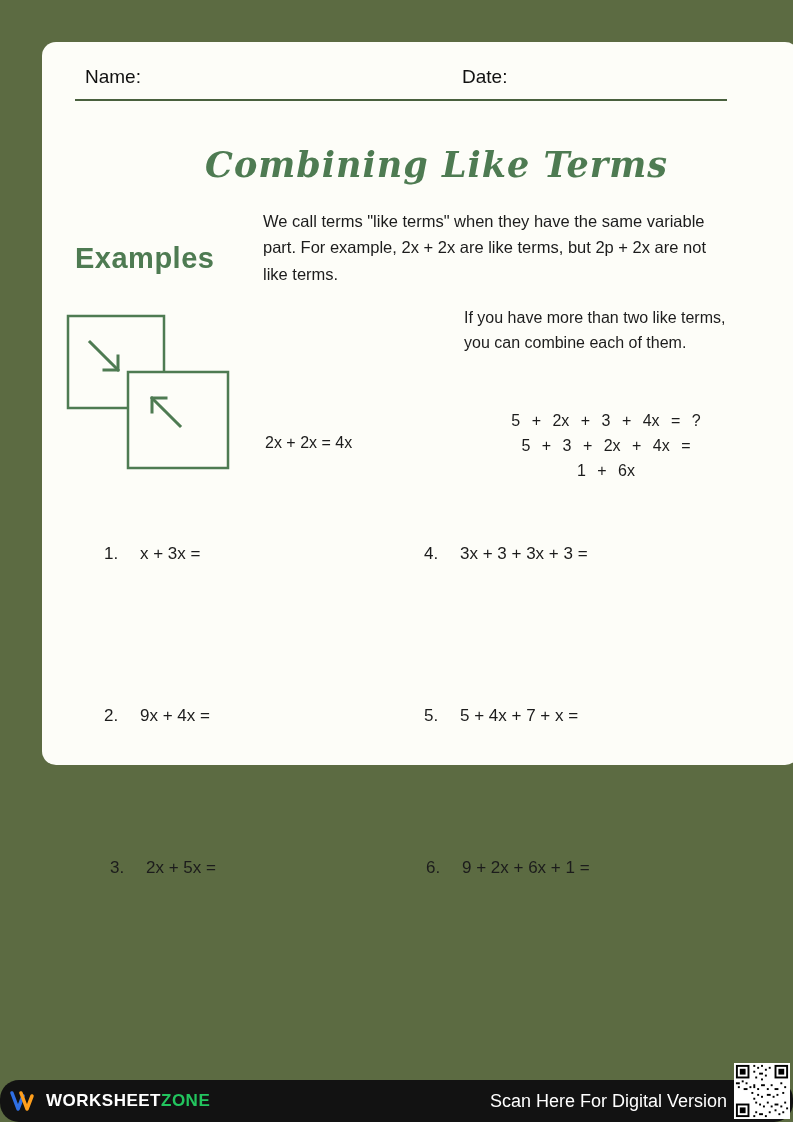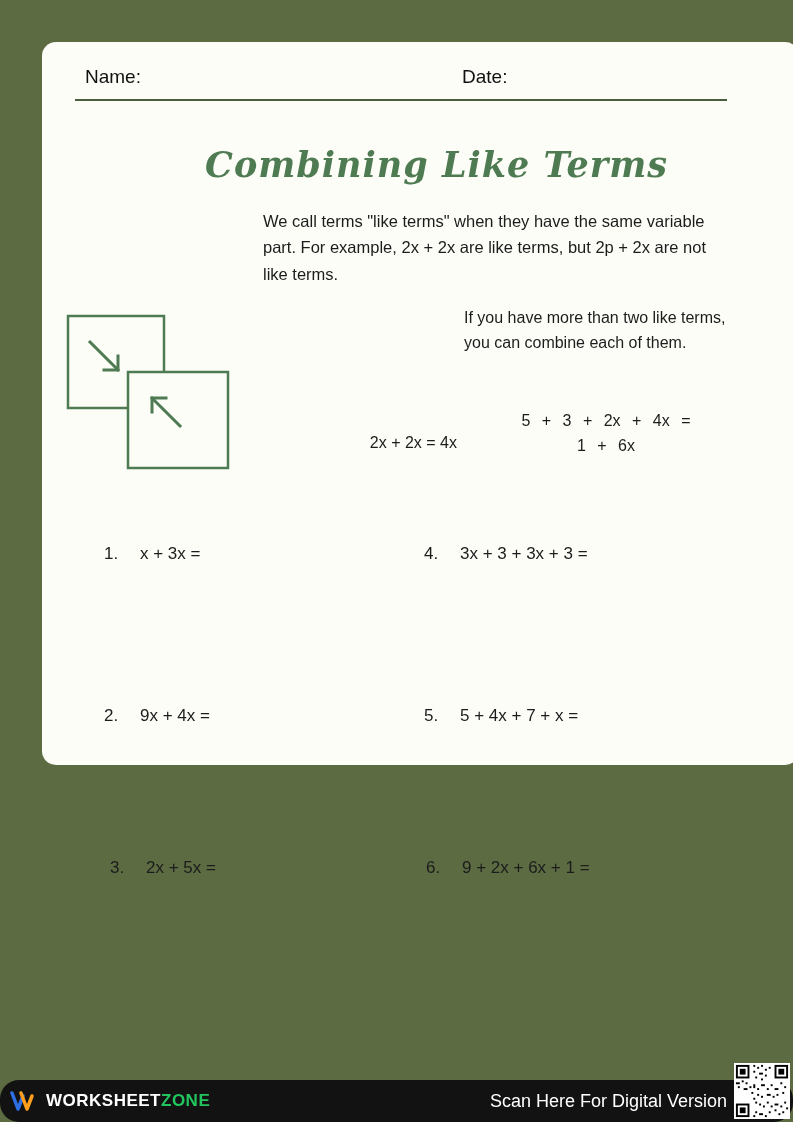--- a/index.html
+++ b/index.html
@@ -28,21 +28,21 @@
   .intro { left:221px; top:166px; width:470px; font-size:16.5px; line-height:1.6; }
 
   .examples-heading {
     left:33px; top:200px; font-size:29px; font-weight:bold;
     color:#4e7b52; letter-spacing:0.5px;
   }
 
   .sq-icon { left:24px; top:272px; }
 
   .col-left  { left:223px; top:263px; width:192px; font-size:16px; line-height:1.58; }
-  .eq-left   { left:223px; top:392px; width:192px; text-align:right; font-size:16px; }
+  .eq-left   { left:223px; top:392px; width:192px; text-align:left; font-size:16px; }
   .col-right { left:422px; top:263px; width:262px; font-size:16px; line-height:1.58; }
   .eq-right  { left:428px; top:366px; width:272px; text-align:center;
                font-size:16px; line-height:25px; word-spacing:7px; }
 
   .problem { position:absolute; font-size:17px; display:flex; }
   .pnum { width:36px; }
 
   .footer { position:absolute; left:0; bottom:0; width:793px; height:42px; background:#121212;border-radius:19px; }
   .brand { position:absolute; left:10px; top:0; height:42px; display:flex; align-items:center; }
   .brand-worksheet { color:#ffffff; font-weight:bold; font-size:17px; letter-spacing:0.5px; margin-left:6px; }
@@ -58,38 +58,40 @@
   <div class="sheet">
 
     <div class="abs hdr-label name-label">Name:</div>
     <div class="abs hdr-label date-label">Date:</div>
     <div class="abs hdr-rule"></div>
 
     <h1 class="abs title">Combining Like Terms</h1>
 
     <div class="abs intro">We call terms "like terms" when they have the same variable part.  For example, 2x + 2x are like terms, but 2p + 2x are not like terms.</div>
 
+    <div class="abs examples-heading">Examples</div>
 
     <svg class="abs sq-icon" width="166" height="160" viewBox="0 0 166 160">
       <rect x="2" y="2" width="96" height="92" fill="none" stroke="#4e7b52" stroke-width="2.5"></rect>
       <g stroke="#4e7b52" stroke-width="3" fill="none" stroke-linecap="square">
         <path d="M24 28 L52 56"></path>
         <path d="M52 42 L52 56 L38 56"></path>
       </g>
       <rect x="62" y="58" width="100" height="96" fill="#fdfdf8" stroke="#4e7b52" stroke-width="2.5"></rect>
       <g stroke="#4e7b52" stroke-width="3" fill="none" stroke-linecap="square">
         <path d="M114 112 L86 84"></path>
         <path d="M86 98 L86 84 L100 84"></path>
       </g>
     </svg>
 
     <div class="abs eq-left">2x + 2x = 4x</div>
 
     <div class="abs col-right">If you have more than two like terms, you can combine each of them.</div>
     <div class="abs eq-right">
+      <div>5 + 2x + 3 + 4x = ?</div>
       <div>5 + 3 + 2x + 4x =</div>
       <div>1 + 6x</div>
     </div>
 
     <div class="problem" style="left:62px; top:502px;">
       <span class="pnum">1.</span>
       <span class="pexpr">x + 3x =</span>
     </div>
     <div class="problem" style="left:382px; top:502px;">
       <span class="pnum">4.</span>

